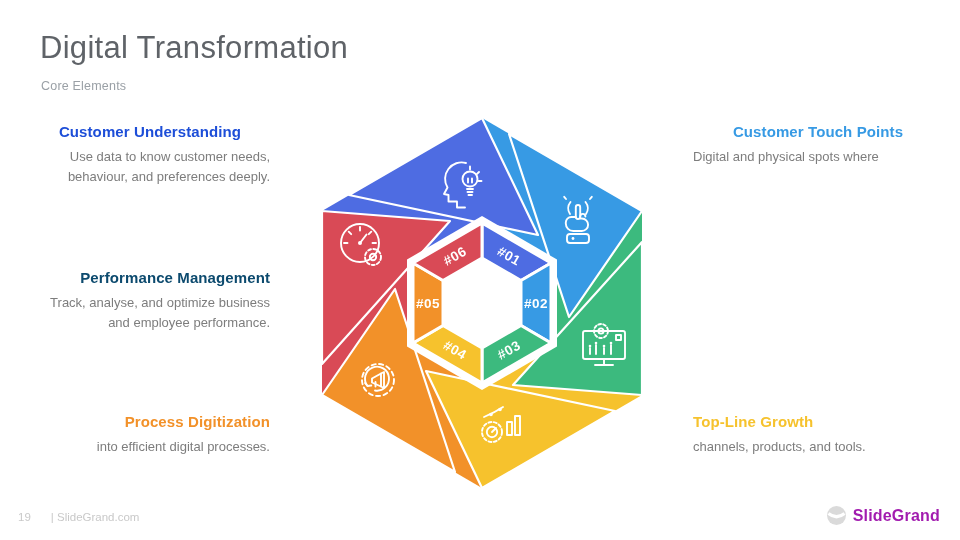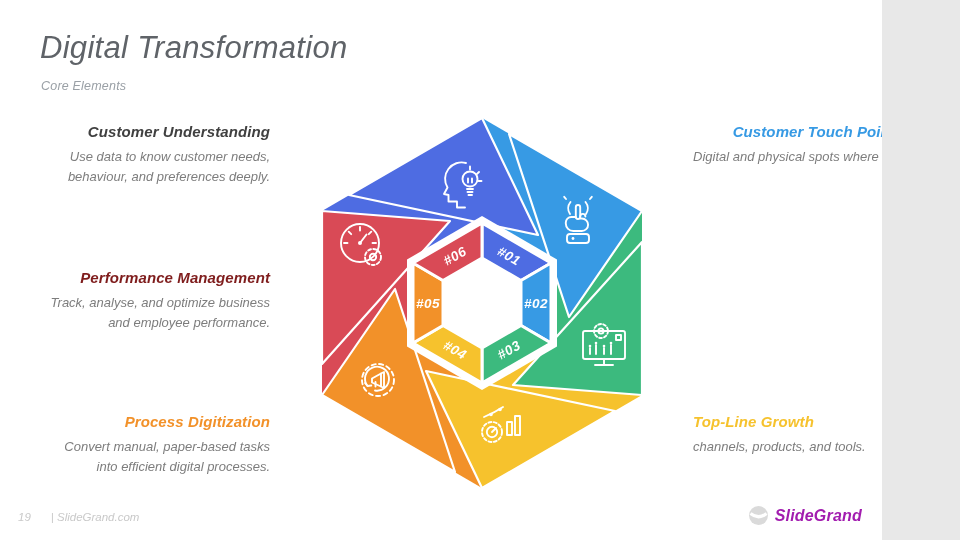--- a/index.html
+++ b/index.html
@@ -1,19 +1,19 @@
 <!DOCTYPE html>
 <html><head>
 <meta charset="utf-8">
 <style>
   * { margin:0; padding:0; box-sizing:border-box; }
   html,body { background:#e8e8e8; }
   .slide {
-    position:relative; width:882px; height:540px; background:#ffffff;
-    overflow:hidden; font-family:"Liberation Sans", sans-serif;font-style:italic;
+    position:relative; width:960px; height:540px; background:#ffffff;
+    overflow:hidden; font-family:"Liberation Sans", sans-serif;
   }
   .title {
     position:absolute; left:40px; top:30px; font-size:31px; font-weight:400;
     color:#5f6368; letter-spacing:0.3px;
   }
   .subtitle {
     position:absolute; left:41px; top:79px; font-size:12.5px; color:#9aa0a6;
     letter-spacing:0.2px;
   }
   .block { position:absolute; }
@@ -38,32 +38,31 @@
 </style>
 </head>
 <body>
 
 <div class="slide">
 
   <div class="title">Digital Transformation</div>
   <div class="subtitle">Core Elements</div>
 
   <div class="block left b-row1">
-    <h3 style="color: #404040;">Customer Understanding</h3>
+    <h3 style="color: #1d4ed8; text-align: center;">Customer Understanding</h3>
     <div class="desc">Use data to know customer needs,</div>
     <div class="desc">behaviour, and preferences deeply.</div>
   </div>
   <div class="block left b-row2">
-    <h3 style="color: #7f1d1d;">Performance Management</h3>
+    <h3 style="color: #0c4a6e;">Performance Management</h3>
     <div class="desc">Track, analyse, and optimize business</div>
     <div class="desc">and employee performance.</div>
   </div>
   <div class="block left b-row3">
     <h3 style="color: rgb(242, 145, 41);">Process Digitization</h3>
-    <div class="desc">Convert manual, paper-based tasks</div>
     <div class="desc">into efficient digital processes.</div>
   </div>
 
   <div class="block right b-row1">
     <h3 style="color: rgb(55, 154, 228); text-align: center;">Customer Touch Points</h3>
     <div class="desc">Digital and physical spots where</div>
   </div>
   <div class="block right b-row3">
     <h3 style="color: rgb(246, 194, 45);">Top-Line Growth</h3>
     <div class="desc">channels, products, and tools.</div>

